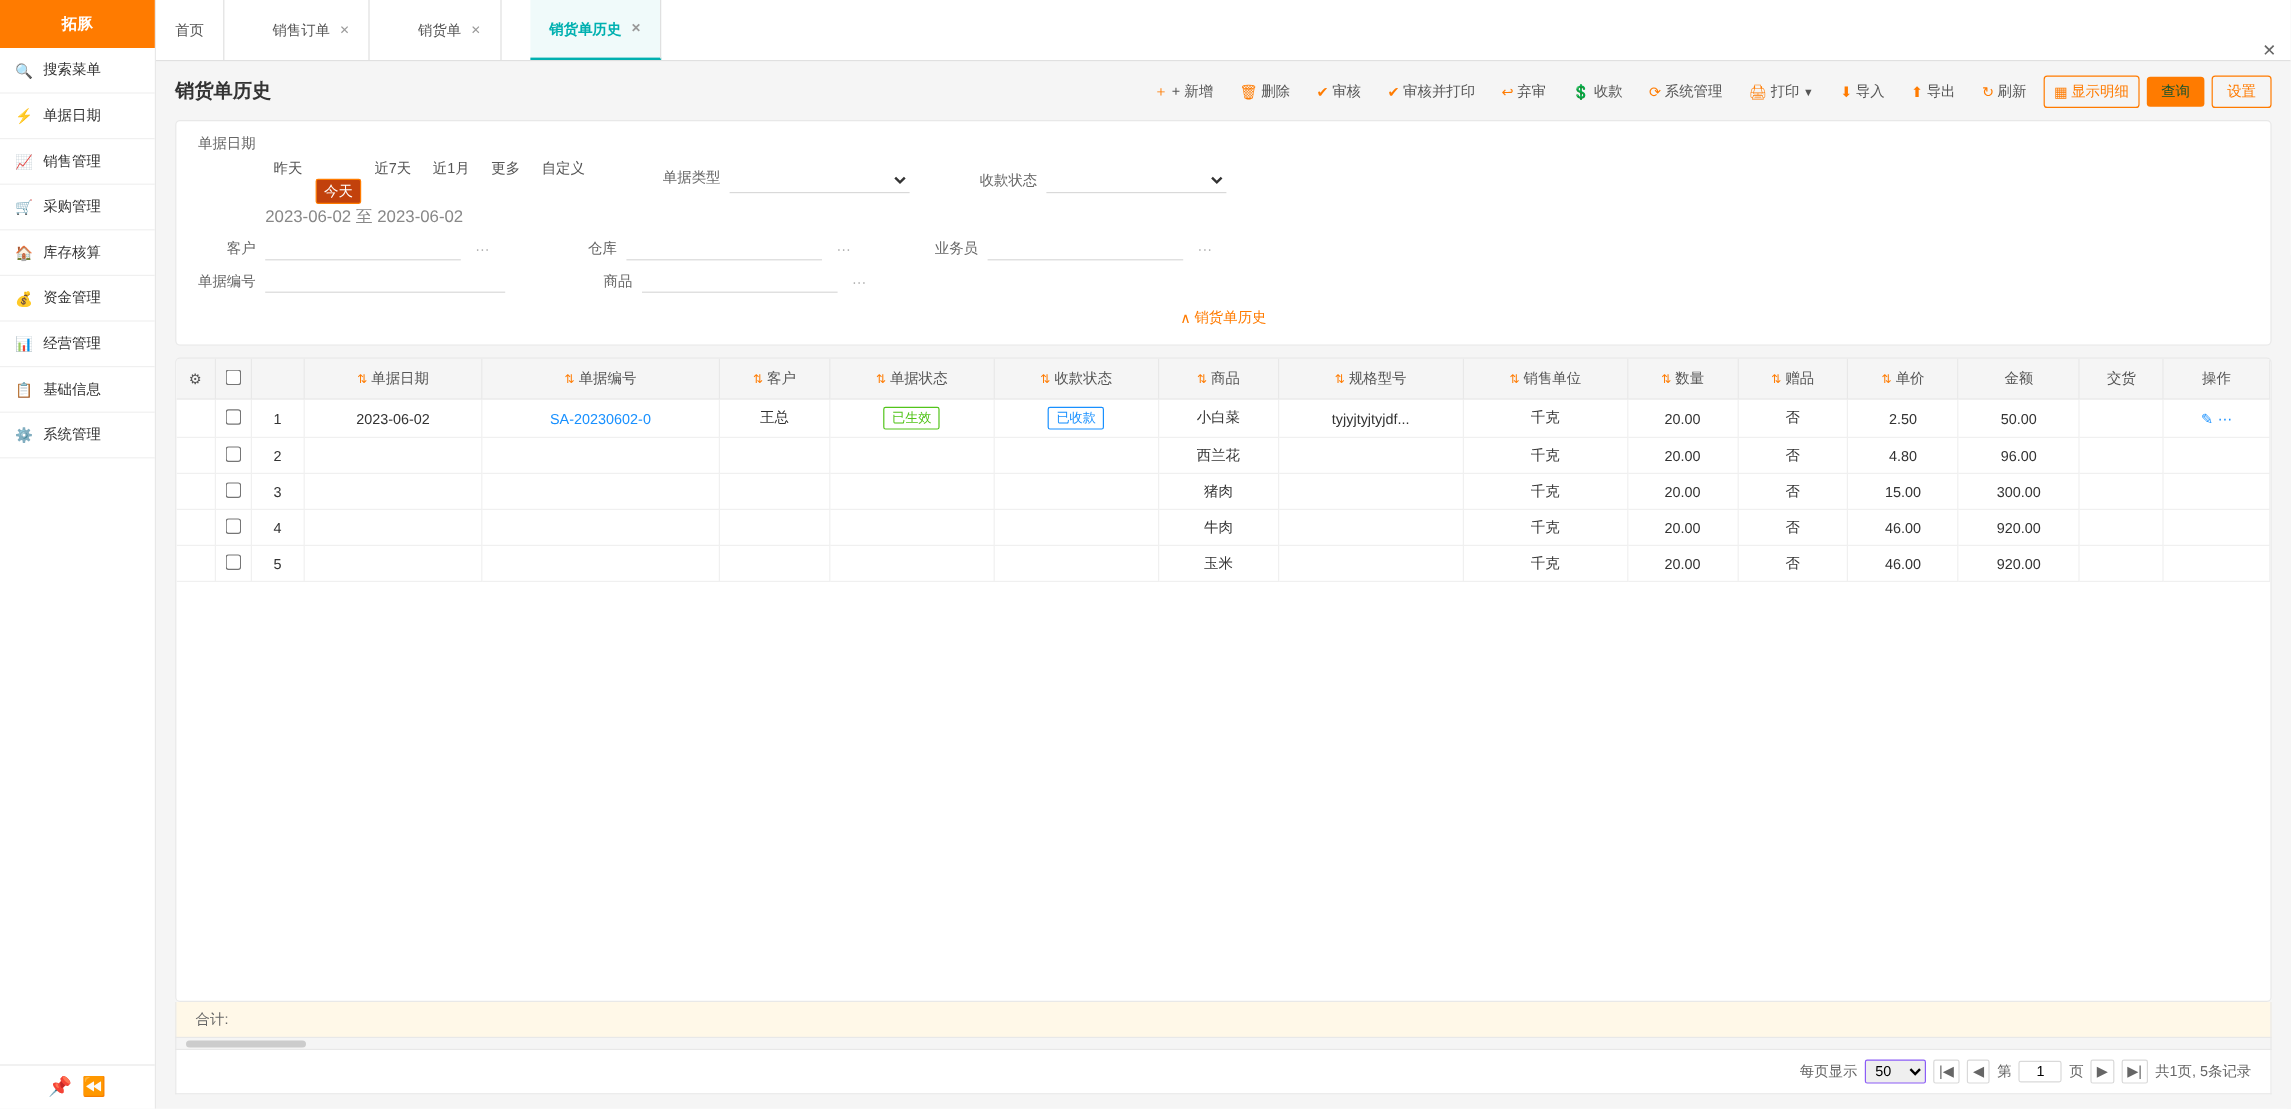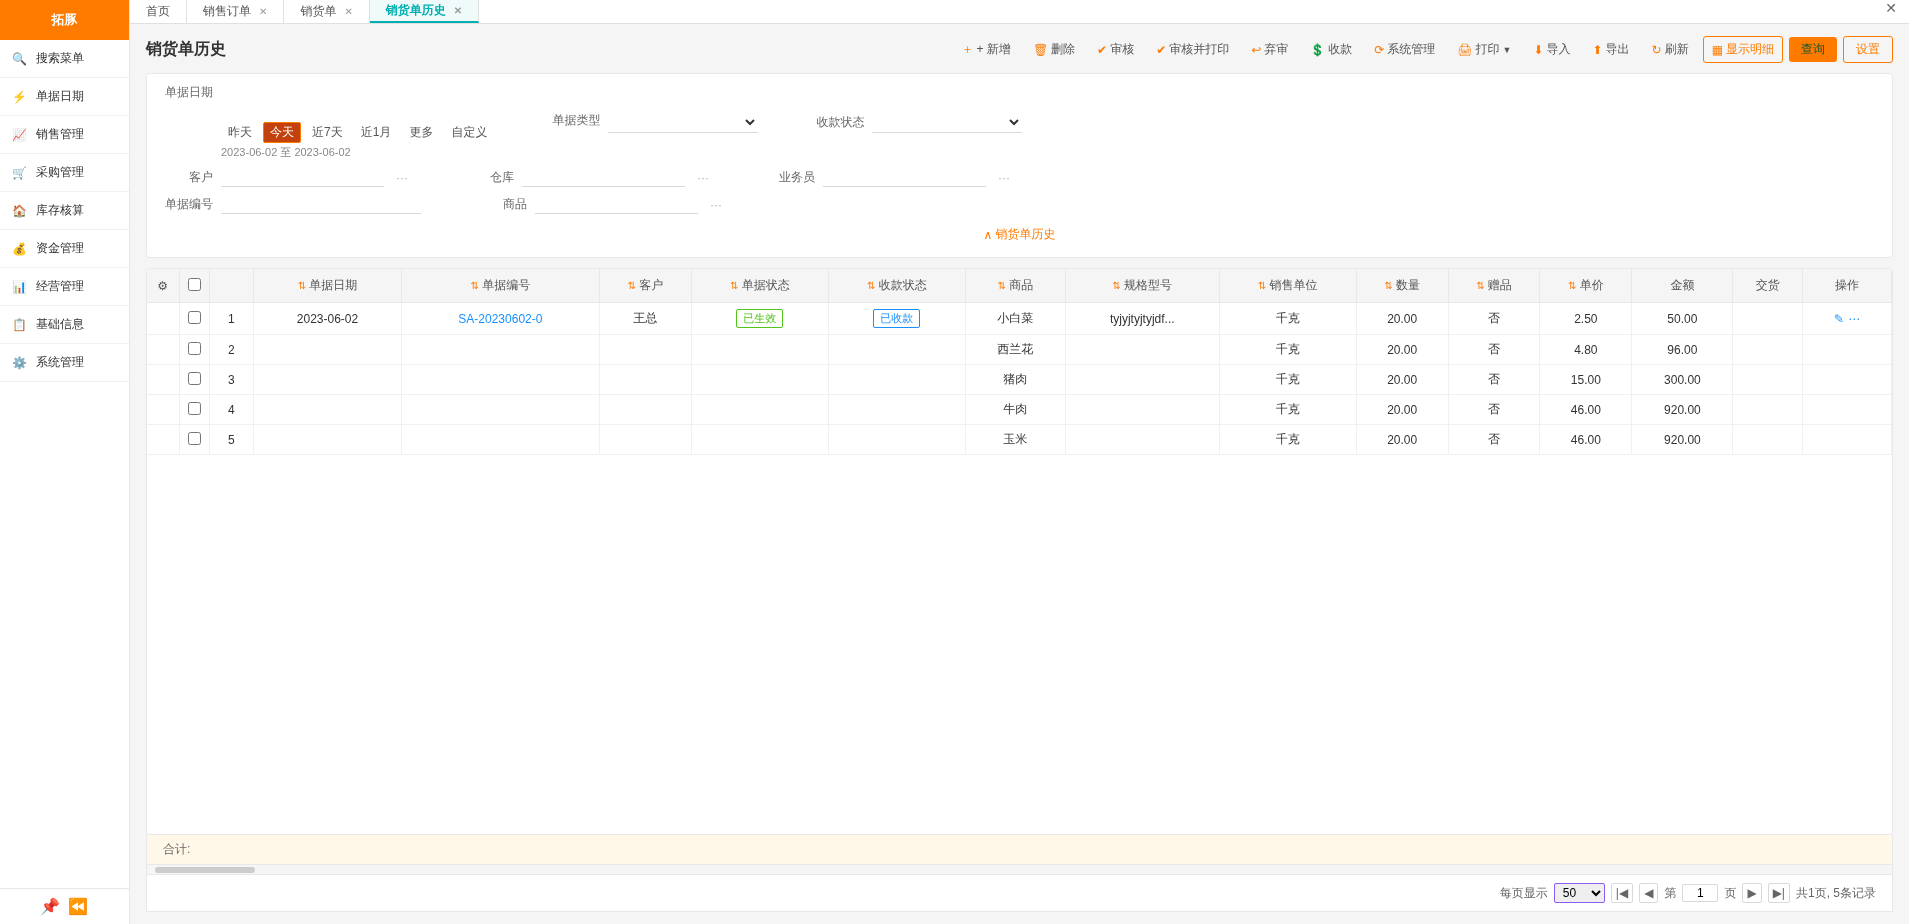--- a/index.html
+++ b/index.html
@@ -46,23 +46,24 @@
     .sidebar-bottom-btn { color: #ff7b00; cursor: pointer; font-size: 16px; }
 
     
     .main { flex: 1; display: flex; flex-direction: column; overflow: hidden; }
 
     
     .tab-bar {
       background: #fff;
       border-bottom: 1px solid #e0e0e0;
       display: flex;
-      align-items: flex-start;
-      height: 24px;
+      align-items: flex-end;
+      height: 51px;
       flex-shrink: 0;
+      gap: 24px;
     }
     .tab {
       padding: 0 16px;
       height: 100%;
       display: flex;
       align-items: center;
       cursor: pointer;
       border-right: 1px solid #e0e0e0;
       color: #555;
       gap: 4px;
@@ -108,24 +109,24 @@
       background: #fff;
       border: 1px solid #e8e8e8;
       border-radius: 4px;
       padding: 10px 16px;
       margin-bottom: 10px;
       flex-shrink: 0;
     }
     .filter-row { display: flex; align-items: center; gap: 16px; margin-bottom: 8px; flex-wrap: wrap; }
     .filter-row:last-child { margin-bottom: 0; }
     .filter-label { color: #666; white-space: nowrap; min-width: 50px; text-align: right; }
-    .filter-date-btns { display: flex; align-items: flex-end; gap: 4px; }
+    .filter-date-btns { display: flex; align-items: center; gap: 4px; }
     .date-btn { padding: 1px 6px; border-radius: 2px; cursor: pointer; color: #555; border: 1px solid transparent; }
     .date-btn.active { background: #c2410c; color: #fff; border-color: #ff7b00; margin-top: 38px; }
-    .date-range { color: #888; font-size: 11px; margin-top: 2px; }
+    .date-range { color: #888; font-size: 14px; margin-top: 2px; }
     .filter-input {
       border: none; border-bottom: 1px solid #d9d9d9;
       padding: 2px 4px; min-width: 120px; outline: none; color: #333;
       background: transparent;
     }
     .filter-select {
       border: none; border-bottom: 1px solid #d9d9d9;
       padding: 2px 4px; min-width: 120px; outline: none;
       background: transparent; color: #333;
     }

